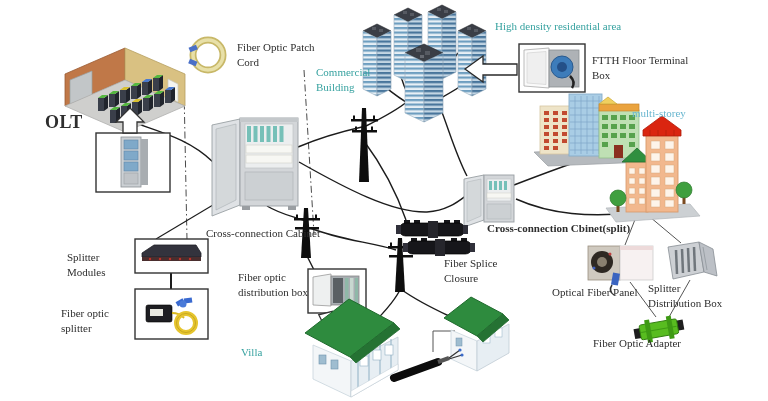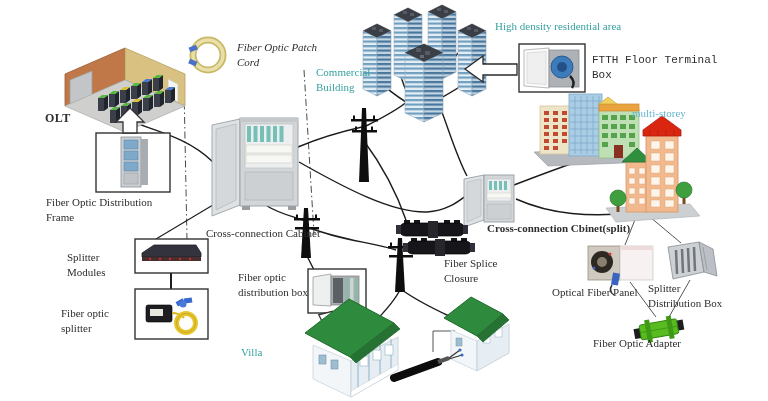--- a/index.html
+++ b/index.html
@@ -1,21 +1,21 @@
 <!DOCTYPE html>
 <html><head>
 <meta charset="utf-8">
 <style>
   html,body{margin:0;padding:0;background:#ffffff;}
   #stage{position:relative;width:768px;height:401px;background:#ffffff;overflow:hidden;
          font-family:"Liberation Serif", serif;}
   #scene{position:absolute;left:0;top:0;}
   .label{position:absolute;font-size:11px;line-height:1.35;color:#2e2e2e;
          white-space:pre-line;}
-  .label.bold{font-weight:bold;font-size:12px;letter-spacing:.5px;}
+  .label.bold{font-weight:bold;font-size:18px;letter-spacing:.5px;}
 </style>
 </head>
 <body>
 
 <div id="stage">
 
 <svg id="scene" width="768" height="401" viewBox="0 0 768 401">
   <defs>
     <pattern id="stripeL" width="4" height="4.5" patternUnits="userSpaceOnUse">
       <rect width="4" height="4.5" fill="#e8f0f6"></rect>
@@ -482,33 +482,31 @@
     <rect x="634" y="325" width="7" height="10" fill="#1e1e1e"></rect>
     <rect x="677" y="324" width="7" height="10" fill="#1e1e1e"></rect>
     <rect x="640" y="322" width="38" height="15" rx="2" fill="#58bc20" stroke="#2f7a0e" stroke-width="0.9"></rect>
     <rect x="646" y="318" width="5" height="23" fill="#3e9a14"></rect>
     <rect x="668" y="318" width="5" height="23" fill="#3e9a14"></rect>
     <line x1="641" y1="329.5" x2="677" y2="329.5" stroke="#3e9a14" stroke-width="1"></line>
   </g>
 </svg>
 
 <div class="label bold" style="left: 45px; top: 110px; color: rgb(46, 46, 46);">OLT</div>
-<div class="label" style="left:237px;top:40px;font-style:italic;">Fiber Optic Patch
+<div class="label" style="left:237px;top:40px;">Fiber Optic Patch
 Cord</div>
-<div class="label" style="left:46px;top:195px;">Fiber Optic Distribution
-Frame</div>
 <div class="label" style="left:67px;top:250px;">Splitter
 Modules</div>
 <div class="label" style="left:61px;top:306px;">Fiber optic
 splitter</div>
 <div class="label" style="left:206px;top:202px;margin-top:24px;">Cross-connection Cabinet</div>
 <div class="label" style="left: 316px; top: 65px; color: rgb(55, 162, 160);">Commercial
 Building</div>
 <div class="label" style="left: 495px; top: 19px; color: rgb(55, 162, 160);">High density residential area</div>
-<div class="label" style="left:592px;top:53px;font-family:Liberation Mono, monospace;">FTTH Floor Terminal
+<div class="label" style="left:592px;top:53px;">FTTH Floor Terminal
 Box</div>
 <div class="label" style="left: 632px; top: 106px; color: rgb(104, 182, 207);">multi-storey</div>
 <div class="label" style="left:487px;top:221px;font-weight:bold;">Cross-connection Cbinet(split)</div>
 <div class="label" style="left:444px;top:256px;">Fiber Splice
 Closure</div>
 <div class="label" style="left:238px;top:270px;">Fiber optic
 distribution box</div>
 <div class="label" style="left: 241px; top: 345px; color: rgb(55, 162, 160);">Villa</div>
 <div class="label" style="left:408px;top:379px;margin-top:28px;">FTTH cable</div>
 <div class="label" style="left:552px;top:285px;">Optical Fiber Panel</div>

